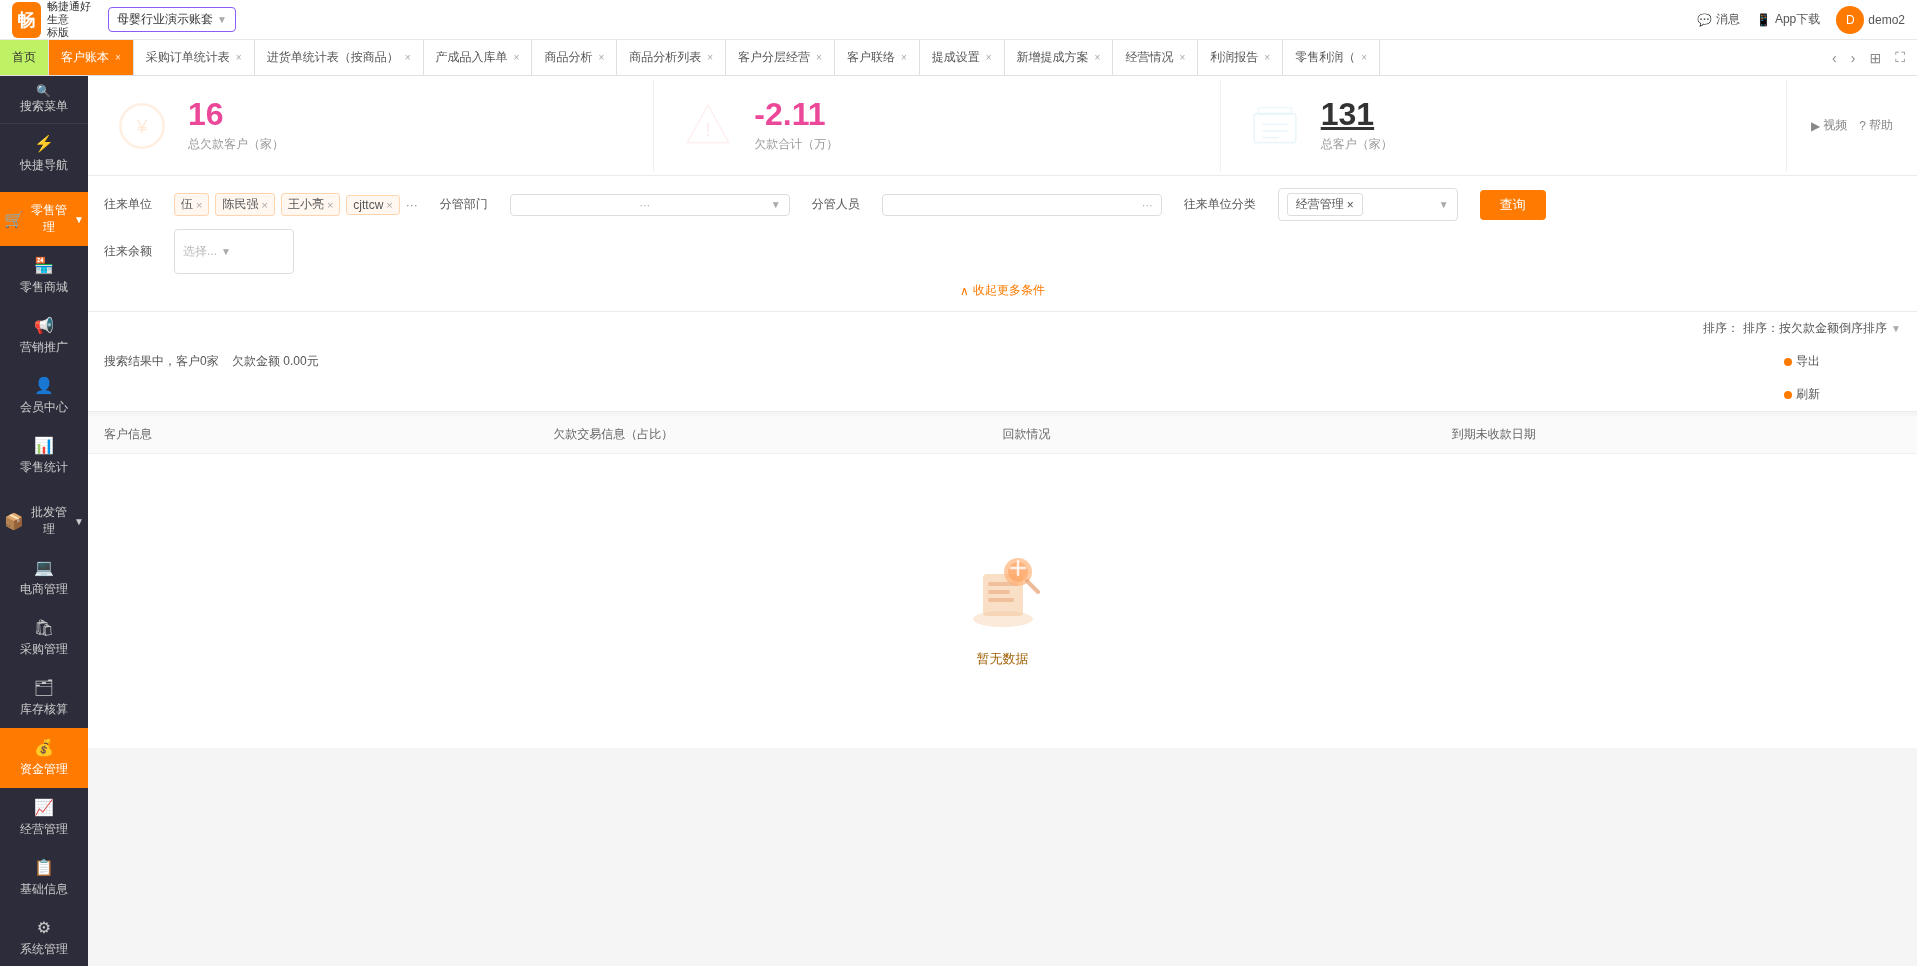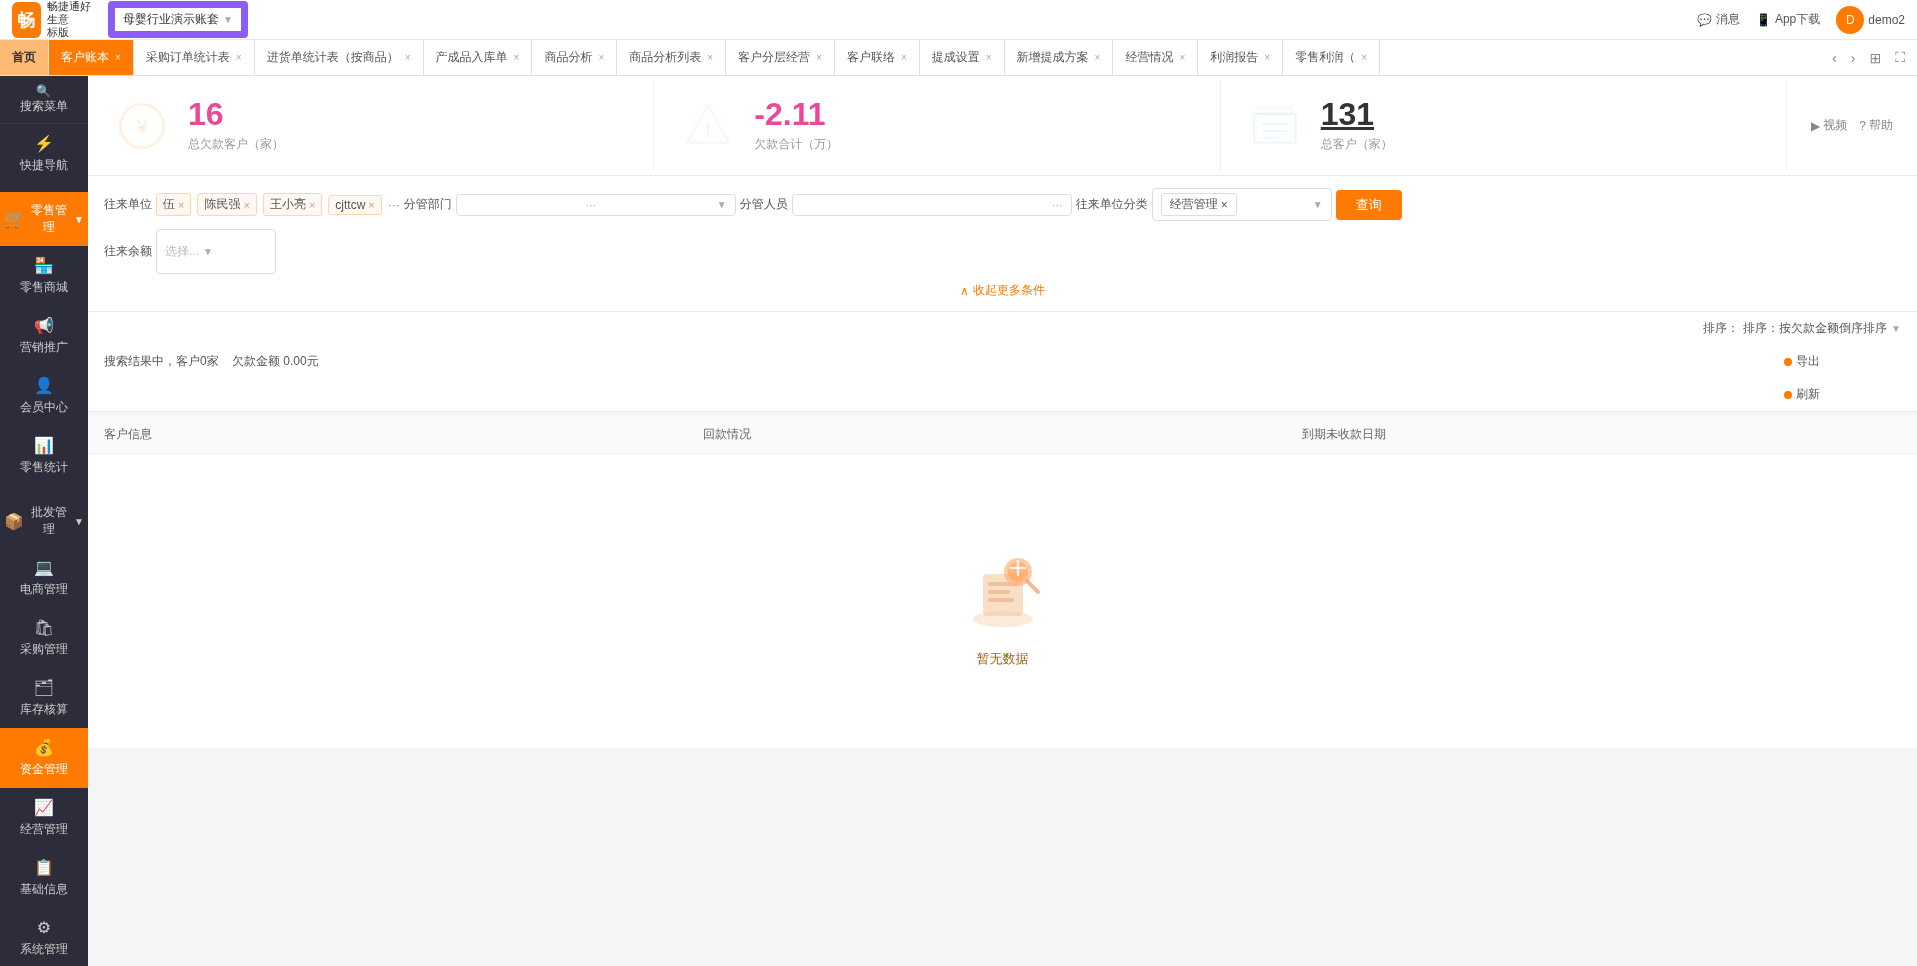--- a/index.html
+++ b/index.html
@@ -4,29 +4,29 @@
   <style>
     * { box-sizing: border-box; margin: 0; padding: 0; }
     body { font-family: 'Microsoft YaHei', Arial, sans-serif; font-size: 13px; background: #f5f5f5; display: flex; flex-direction: column; height: 100vh; overflow: hidden; }
 
     
     .top-bar { height: 40px; background: #fff; border-bottom: 1px solid #e8e8e8; display: flex; align-items: center; padding: 0 12px; gap: 12px; justify-content: space-between; flex-shrink: 0; }
     .top-bar-left { display: flex; align-items: center; gap: 8px; }
     .logo-area { display: flex; align-items: center; gap: 6px; width: 88px; }
     .logo-icon { width: 36px; height: 36px; background: #ff7a00; border-radius: 6px; display: flex; align-items: center; justify-content: center; color: white; font-size: 18px; font-weight: bold; }
     .logo-text { font-size: 11px; color: #333; line-height: 1.2; }
-    .store-selector { display: flex; align-items: center; gap: 4px; background: #fff; border: 7px solid #8b5cf6; border-radius: 4px; padding: 3px 8px; cursor: pointer; font-size: 12px; color: #333; }
+    .store-selector { display: flex; align-items: center; gap: 4px; background: #fff; border: 1px solid #8b5cf6; border-radius: 4px; padding: 3px 8px; cursor: pointer; font-size: 12px; color: #333; }
     .top-bar-right { display: flex; align-items: center; gap: 16px; }
     .top-bar-btn { display: flex; align-items: center; gap: 4px; font-size: 12px; color: #555; cursor: pointer; }
     .avatar { width: 28px; height: 28px; border-radius: 50%; background: #ff7a00; display: flex; align-items: center; justify-content: center; color: white; font-size: 12px; }
 
     
     .nav-tabs { height: 36px; background: #fff; border-bottom: 1px solid #e0e0e0; display: flex; align-items: stretch; flex-shrink: 0; overflow: hidden; }
     .nav-tab { display: flex; align-items: center; padding: 0 12px; font-size: 12px; cursor: pointer; border-right: 1px solid #e0e0e0; white-space: nowrap; color: #555; position: relative; gap: 4px; }
-    .nav-tab.home { background: #fdba74; color: #333; font-weight: bold; }
+    .nav-tab.home { background: #bef264; color: #333; font-weight: normal; }
     .nav-tab.active { background: #ff7a00; color: white; align-items: center; }
     .nav-tab .close-x { font-size: 10px; color: #aaa; cursor: pointer; margin-left: 2px; }
     .nav-tab.active .close-x { color: rgba(255,255,255,0.8); }
     .nav-tab-controls { display: flex; align-items: center; padding: 0 8px; gap: 6px; margin-left: auto; }
     .nav-ctrl-btn { font-size: 14px; color: #888; cursor: pointer; padding: 2px 4px; }
 
     
     .main-layout { display: flex; flex: 1; overflow: hidden; }
 
     
@@ -50,21 +50,21 @@
     .stat-icon svg { width: 50px; height: 50px; }
     .stat-info { display: flex; flex-direction: column; gap: 6px; }
     .stat-value { font-size: 32px; font-weight: bold; color: #ec4899; line-height: 1; }
     .stat-value.black { color: #333; text-decoration: underline; }
     .stat-label { font-size: 12px; color: #999; }
     .stat-actions { display: flex; gap: 12px; align-items: center; padding: 16px 24px; margin-left: auto; }
     .stat-action-btn { font-size: 12px; color: #888; cursor: pointer; display: flex; align-items: center; gap: 3px; }
 
     
     .filter-area { background: #fff; padding: 12px 16px; border-bottom: 1px solid #ebebeb; }
-    .filter-row { display: flex; align-items: center; gap: 4px; margin-bottom: 8px; flex-wrap: wrap; }
+    .filter-row { display: flex; align-items: center; gap: 22px; margin-bottom: 8px; flex-wrap: wrap; }
     .filter-label { font-size: 12px; color: #555; white-space: nowrap; }
     .filter-tags { display: flex; align-items: center; gap: 6px; flex-wrap: wrap; }
     .filter-tag { display: flex; align-items: center; gap: 3px; background: #fff7f0; border: 1px solid #ffd5b0; border-radius: 3px; padding: 2px 6px; font-size: 12px; color: #555; }
     .filter-tag .tag-x { color: #aaa; cursor: pointer; font-size: 11px; }
     .filter-more { font-size: 12px; color: #888; cursor: pointer; }
     .filter-select { display: flex; align-items: center; gap: 4px; border: 1px solid #ddd; border-radius: 4px; padding: 4px 8px; font-size: 12px; color: #555; cursor: pointer; min-width: 160px; justify-content: space-between; }
     .filter-select-wide { min-width: 280px; }
     .filter-input { border: 1px solid #ddd; border-radius: 4px; padding: 13px 8px; font-size: 12px; color: #555; min-width: 120px; display: flex; align-items: center; gap: 4px; cursor: pointer; }
     .btn-query { background: #ff7a00; color: white; border: none; border-radius: 4px; padding: 6px 20px; font-size: 13px; cursor: pointer; }
     .collapse-btn { display: flex; align-items: center; gap: 4px; font-size: 12px; color: #ff7a00; cursor: pointer; justify-content: center; margin-top: 4px; }
@@ -400,20 +400,21 @@
         <div class="results-action">
           <span class="dot"></span>
           <span>刷新</span>
         </div>
       </div>
     </div>
 
     <div class="table-area">
       <div class="table-header">
         <div class="col-client">客户信息</div>
+        <div class="col-debt">欠款交易信息（占比）</div>
         <div class="col-repay">回款情况</div>
         <div class="col-date">到期未收款日期</div>
       </div>
 
       <div class="empty-state">
         <div class="no-data-img">
           <svg width="100" height="100" viewBox="0 0 100 100" xmlns="http://www.w3.org/2000/svg">
             <ellipse cx="50" cy="85" rx="30" ry="8" fill="#f5c9a0" opacity="0.4"></ellipse>
             <rect x="30" y="40" width="40" height="42" rx="4" fill="#f5c9a0" opacity="0.6"></rect>
             <rect x="35" y="48" width="30" height="4" rx="2" fill="#e8a070" opacity="0.5"></rect>

